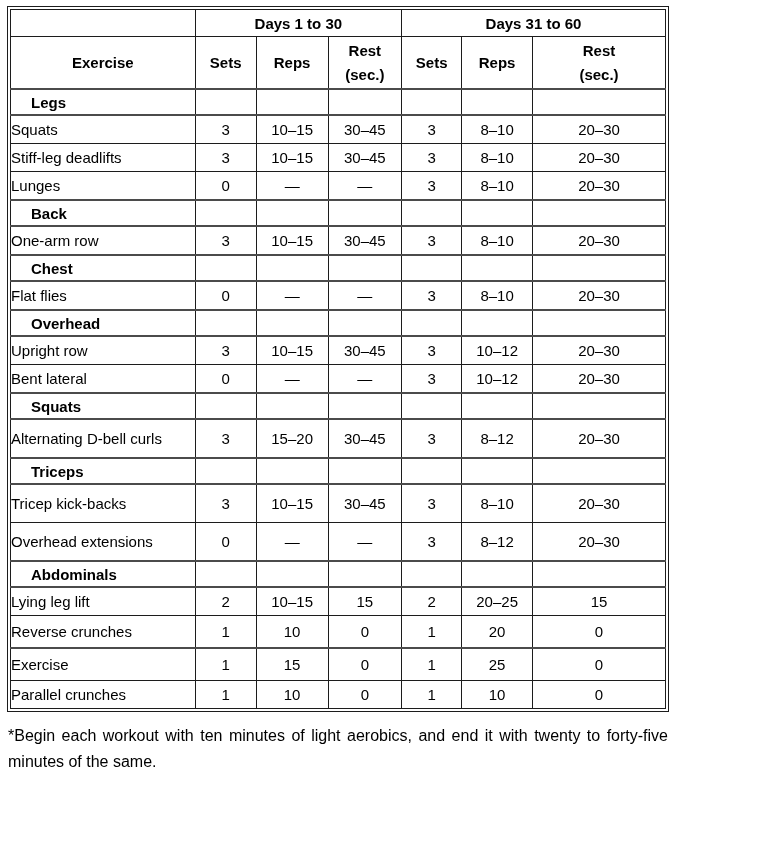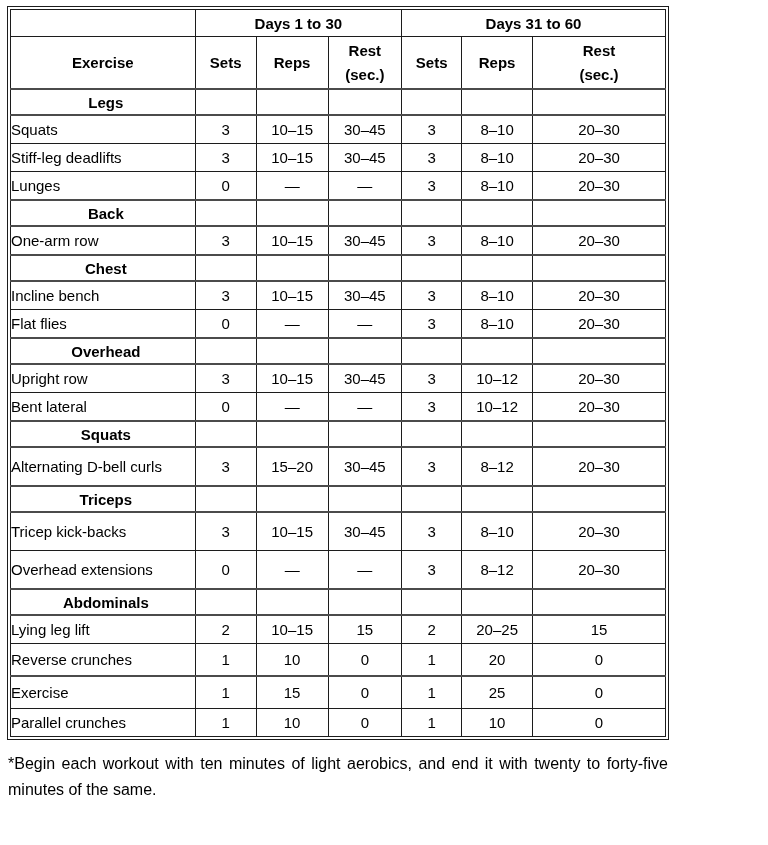--- a/index.html
+++ b/index.html
@@ -48,22 +48,22 @@
     text-align: center;
   }
   .two-line span { display: block; line-height: 24px; }
   tr.section td {
     height: 24px;
     border-top: 2px solid #4b4b4b;
     border-bottom: 2px solid #4b4b4b;
   }
   tr.section td.name {
     font-weight: bold;
-    text-align: center;
-    padding-left: 6px;
+    text-align: left;
+    padding-left: 20px;
   }
   tr.item td { height: 27px; }
   tr.item.tall td { height: 37px; }
   tr.item.medium td { height: 31px; }
   tr.item.thick-top td { border-top: 2px solid #4b4b4b; }
   tr.item td.name {
     text-align: left;
   }
   td.val { text-align: center; }
   .footnote {
@@ -168,29 +168,20 @@
           <tr class="section">
             <td class="name">Chest</td>
             <td></td>
             <td></td>
             <td></td>
             <td></td>
             <td></td>
             <td></td>
           </tr>
           <tr class="item">
-            <td class="name">Incline bench</td>
-            <td class="val">3</td>
-            <td class="val">10–15</td>
-            <td class="val">30–45</td>
-            <td class="val">3</td>
-            <td class="val">8–10</td>
-            <td class="val">20–30</td>
-          </tr>
-          <tr class="item">
             <td class="name">Flat flies</td>
             <td class="val">0</td>
             <td class="val">—</td>
             <td class="val">—</td>
             <td class="val">3</td>
             <td class="val">8–10</td>
             <td class="val">20–30</td>
           </tr>
           <tr class="section">
             <td class="name">Overhead</td>

